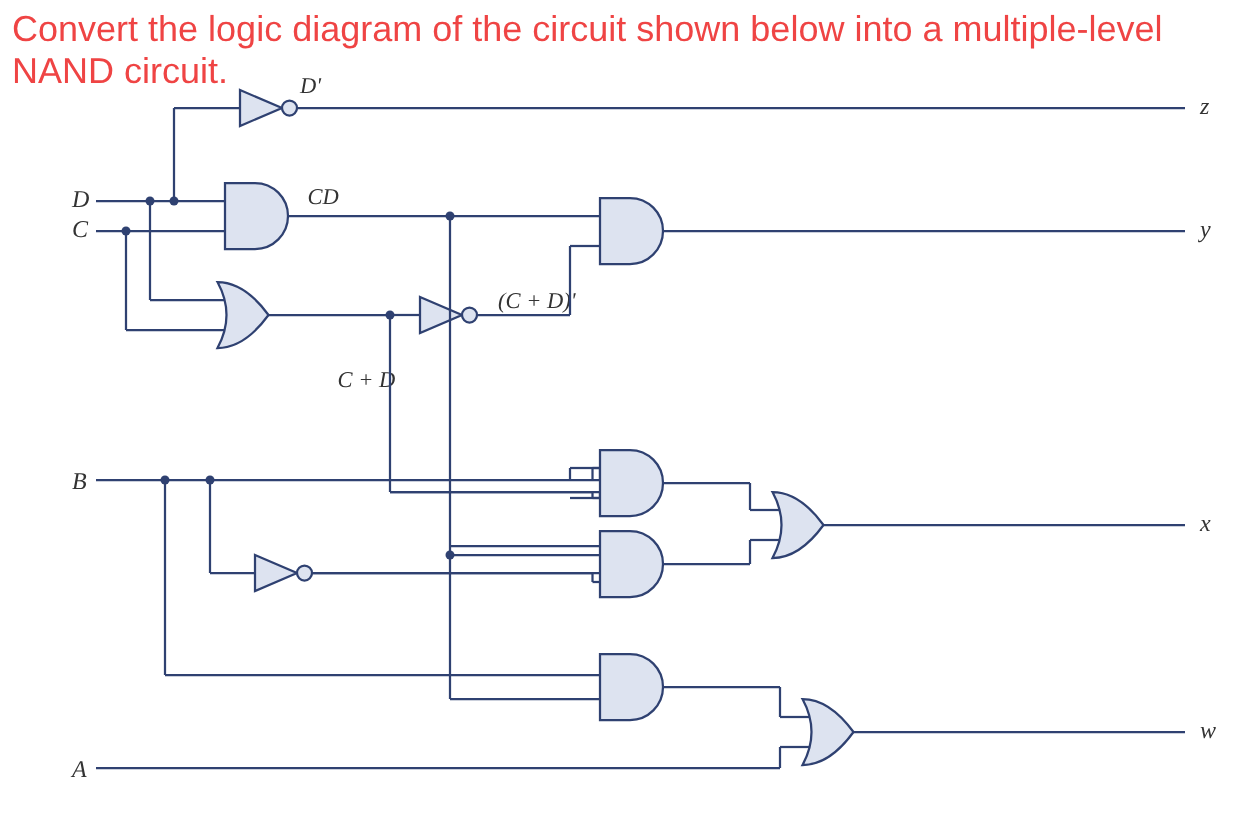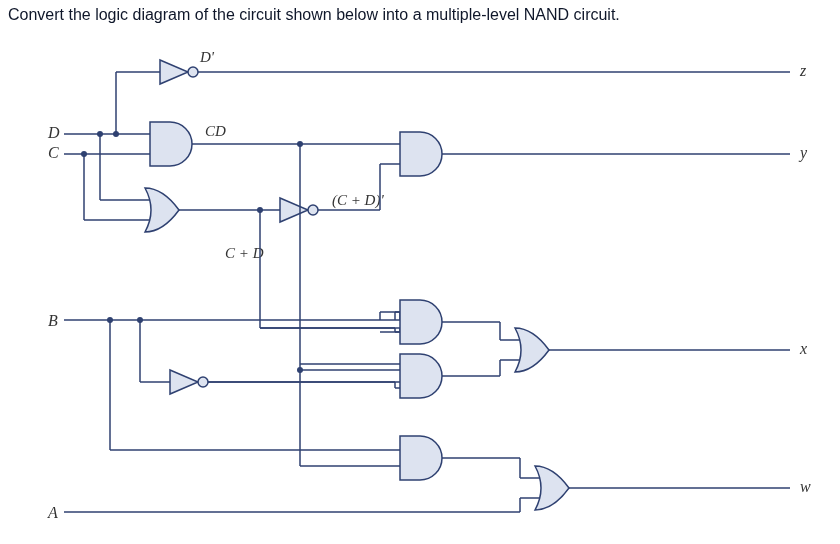--- a/index.html
+++ b/index.html
@@ -13,22 +13,22 @@
   }
   .wrap {
     position: relative;
     width: 840px;
     height: 544px;
   }
   .question {
     position: absolute;
     top: 6px;
     left: 8px;
-    font-size: 16px;
-    color: #0f172a;
+    font-size: 24px;
+    color: #ef4444;
   }
   svg {
     position: absolute;
     top: 30px;
     left: 0;
   }
   .wire {
     stroke: #2F4171;
     stroke-width: 1.5;
     fill: none;

